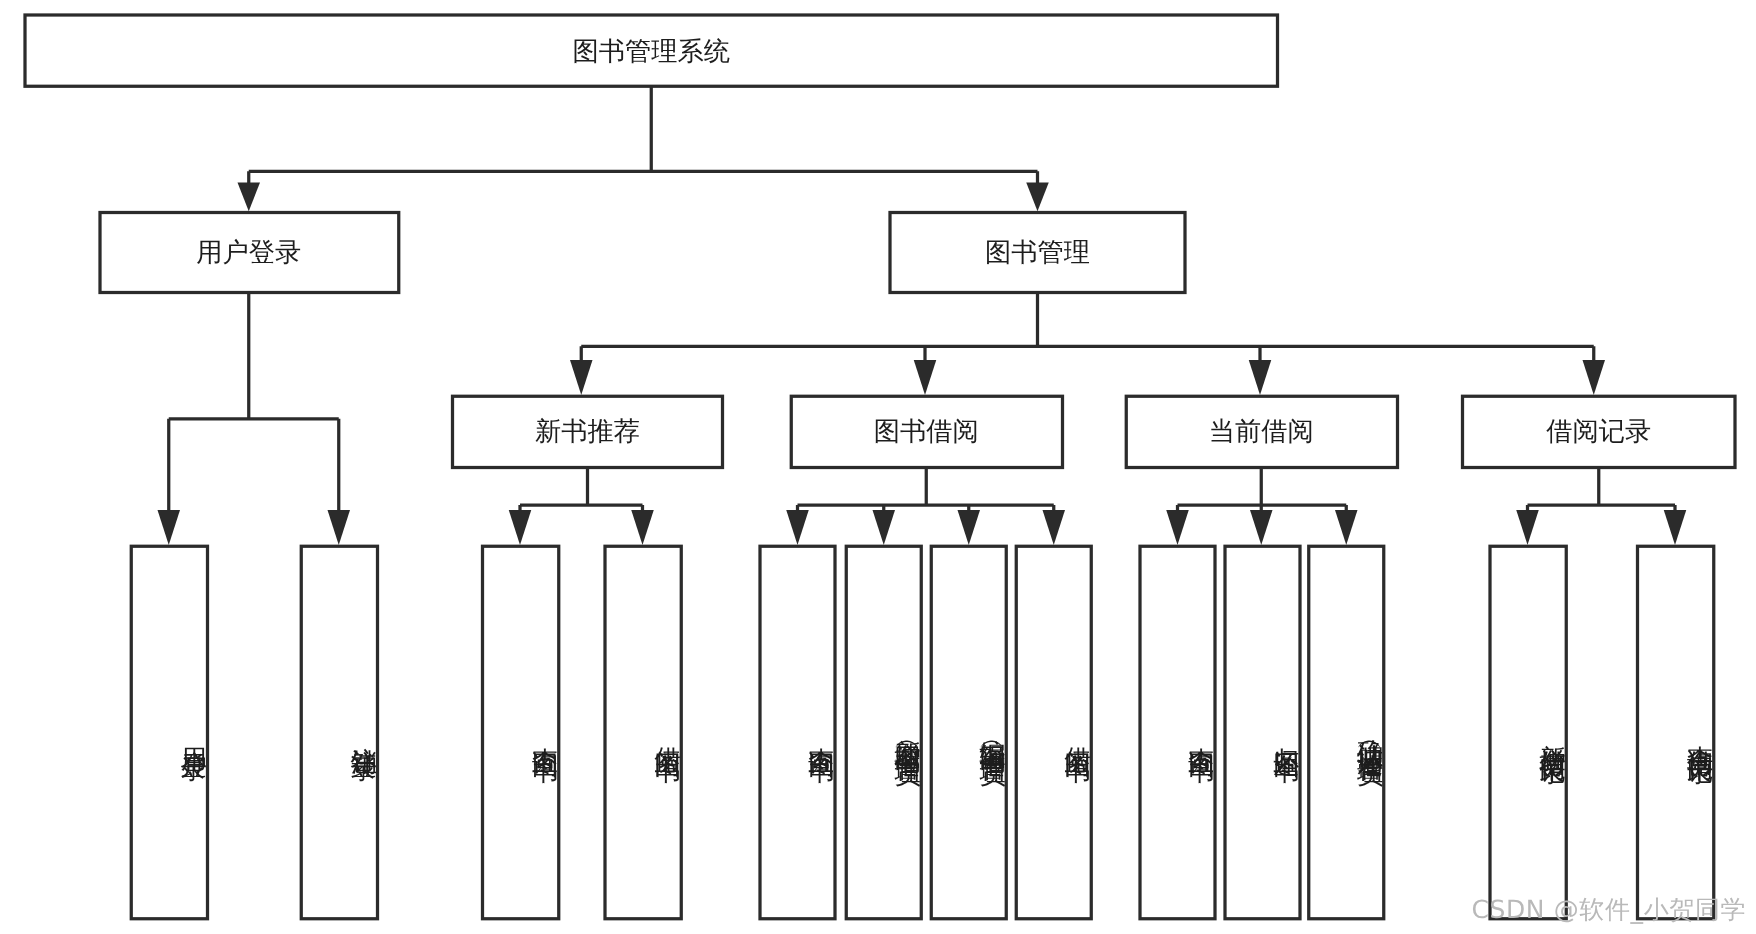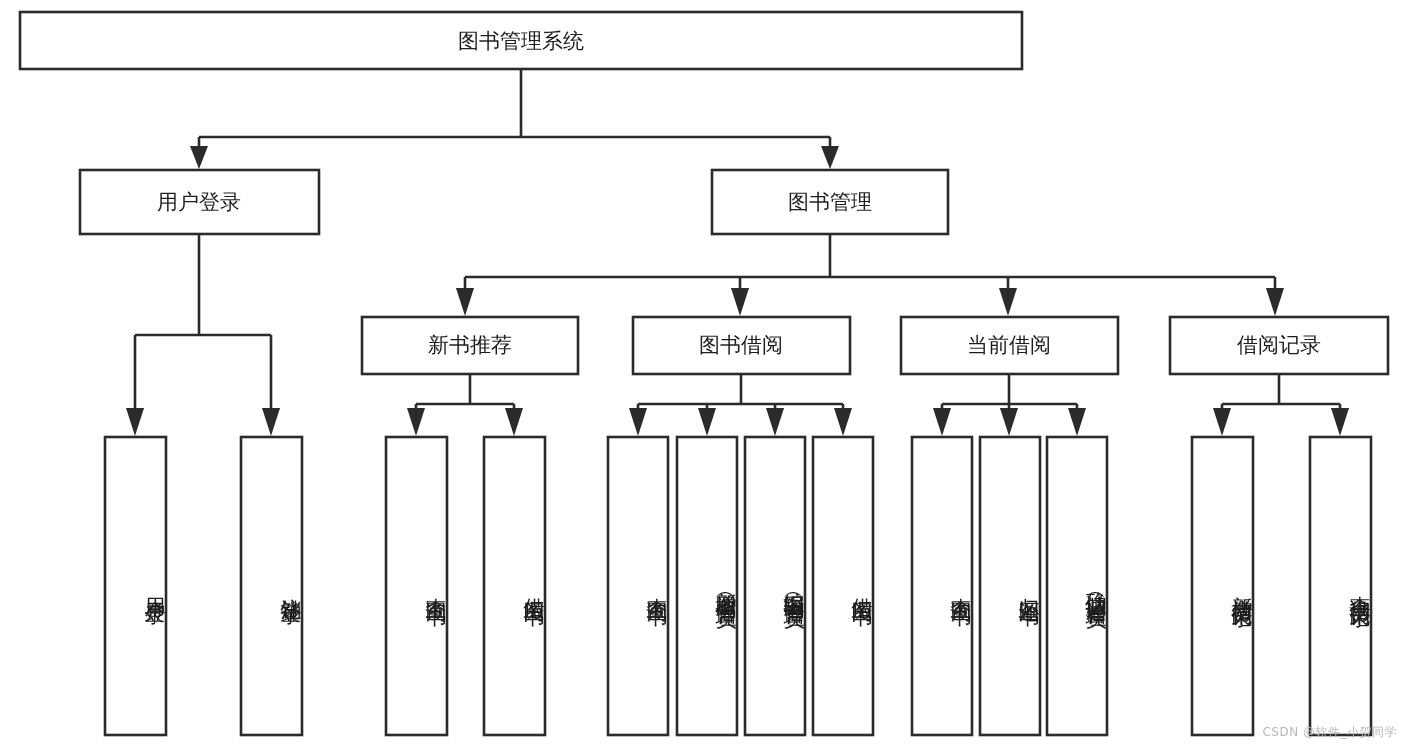--- a/index.html
+++ b/index.html
@@ -62,21 +62,21 @@
     display: flex;
     align-items: flex-start;
     justify-content: center;
     pointer-events: none;
   }
   .watermark {
     position: absolute;
     right: 8px;
     bottom: 6px;
     font-family: "DejaVu Sans", "Liberation Sans", sans-serif;
-    font-size: 12px;
+    font-size: 20px;
     color: #b9b9b9;
     letter-spacing: 0.5px;
     white-space: nowrap;
     margin-top: 48px;
   }
 </style>
 </head>
 <body>
 
 <div id="diagram-root">

